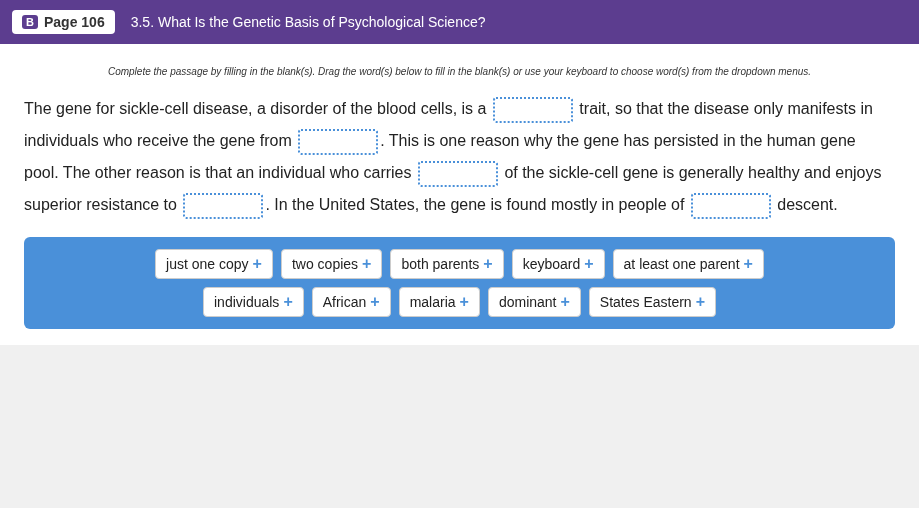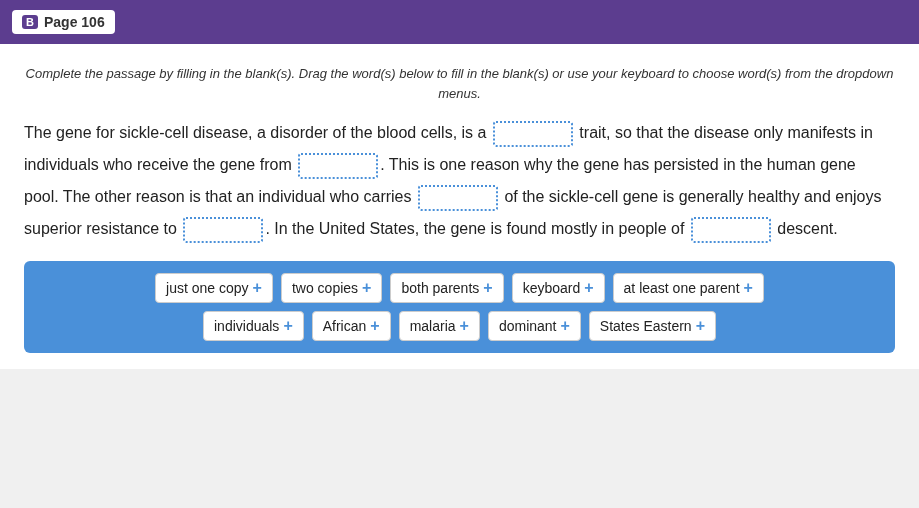--- a/index.html
+++ b/index.html
@@ -77,21 +77,21 @@
     .main-title {
       font-size: 18px;
       font-weight: bold;
       color: #222;
       margin-bottom: 10px;
       border-bottom: 1px solid #ccc;
       padding-bottom: 10px;
     }
 
     .instruction-text {
-      font-size: 13px;
+      font-size: 10px;
       font-style: italic;
       color: #333;
       text-align: center;
       margin-bottom: 14px;
       line-height: 1.5;
     }
 
     .passage-text {
       font-size: 16px;
       color: #222;
@@ -149,20 +149,21 @@
     }
   </style>
 </head>
 <body>
 
 <div class="header-bar">
   <div class="page-badge">
     <span class="page-badge-icon">B</span>
     <span>Page 106</span>
   </div>
+  <span class="header-title">3.5. What Is the Genetic Basis of Psychological Science?</span>
 </div>
 
 <div class="right-tabs">
   <div class="right-tab purple"></div>
   <div class="right-tab red"></div>
   <div class="right-tab green"></div>
   <div class="right-tab dark"></div>
 </div>
 
 <div class="main-content">

